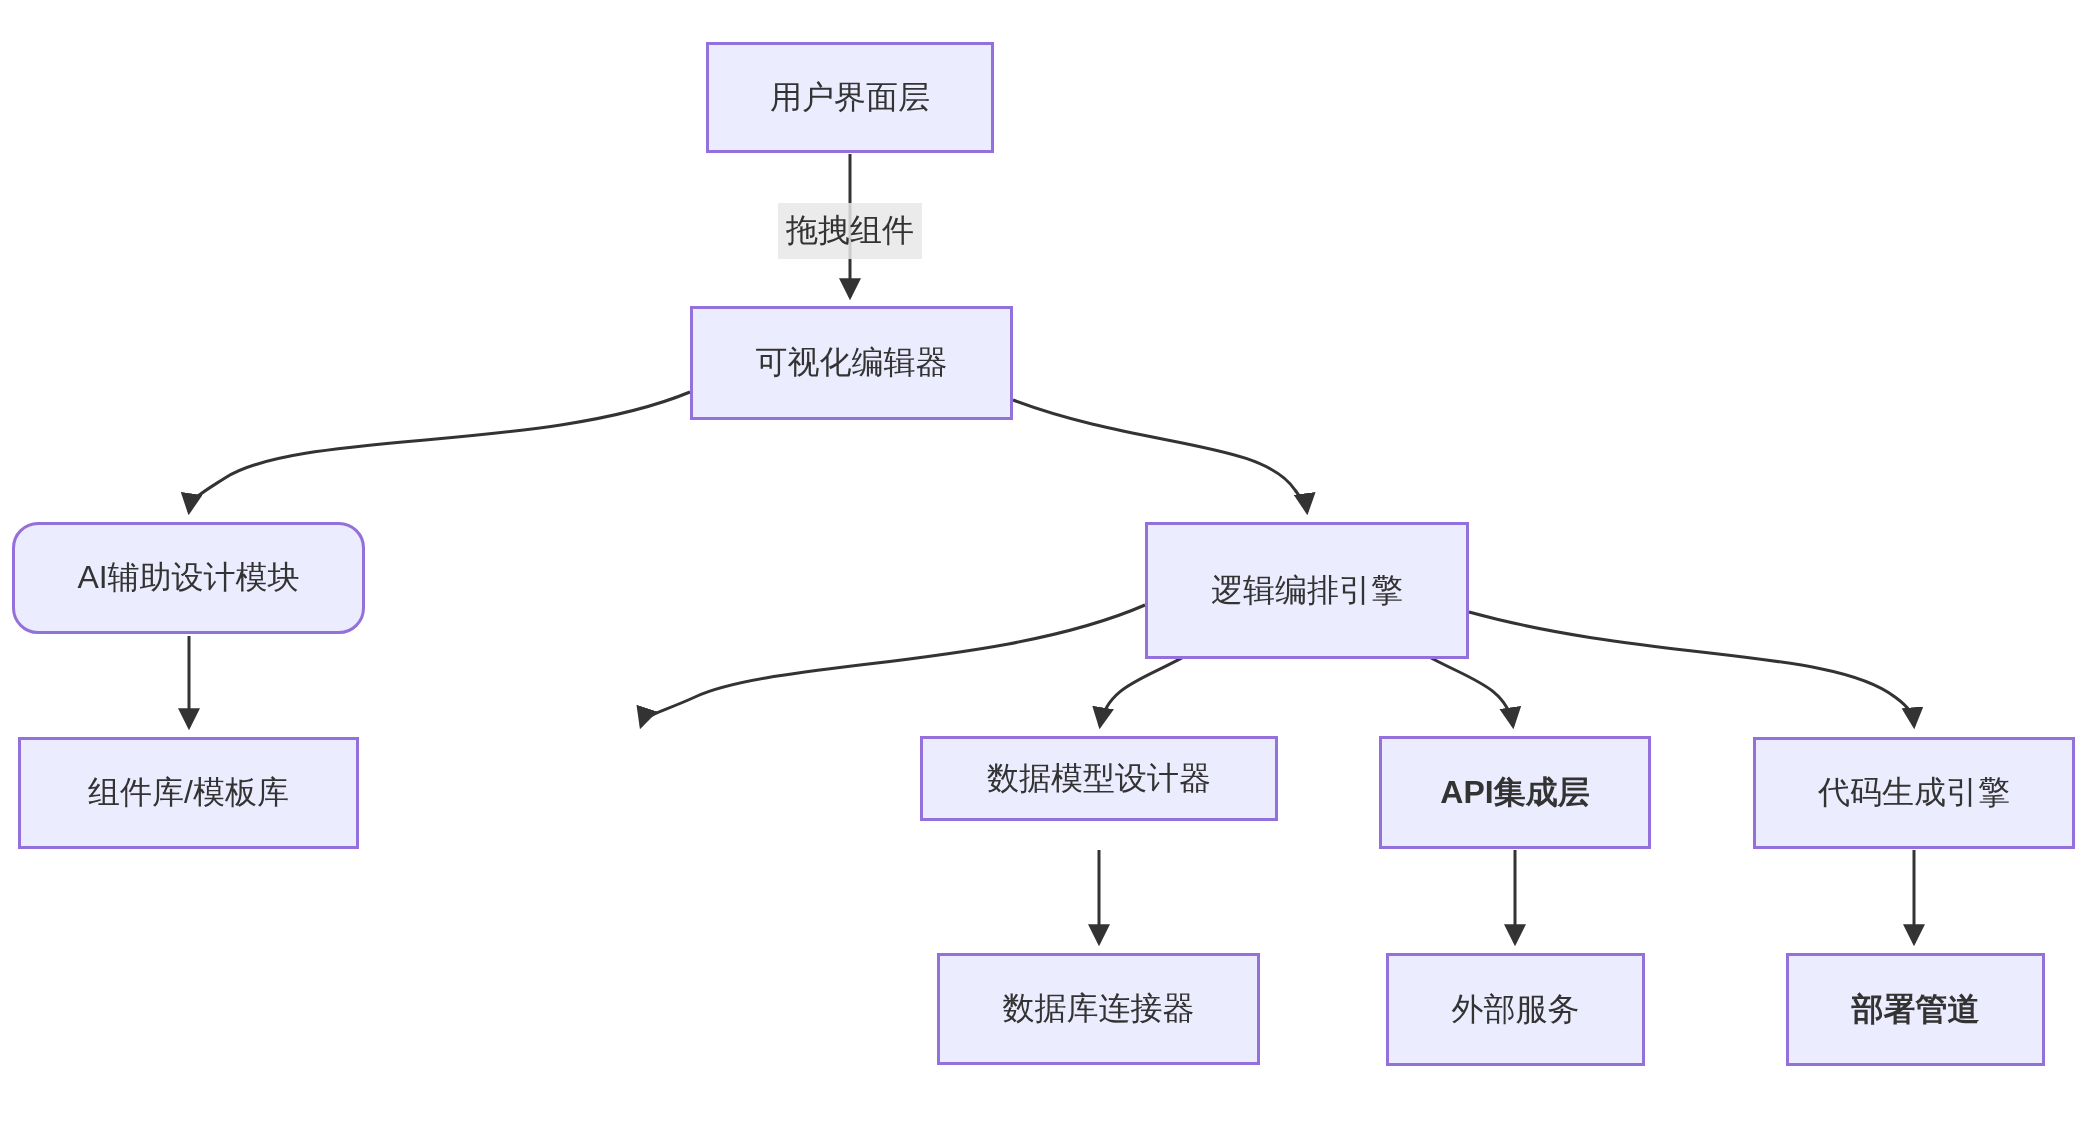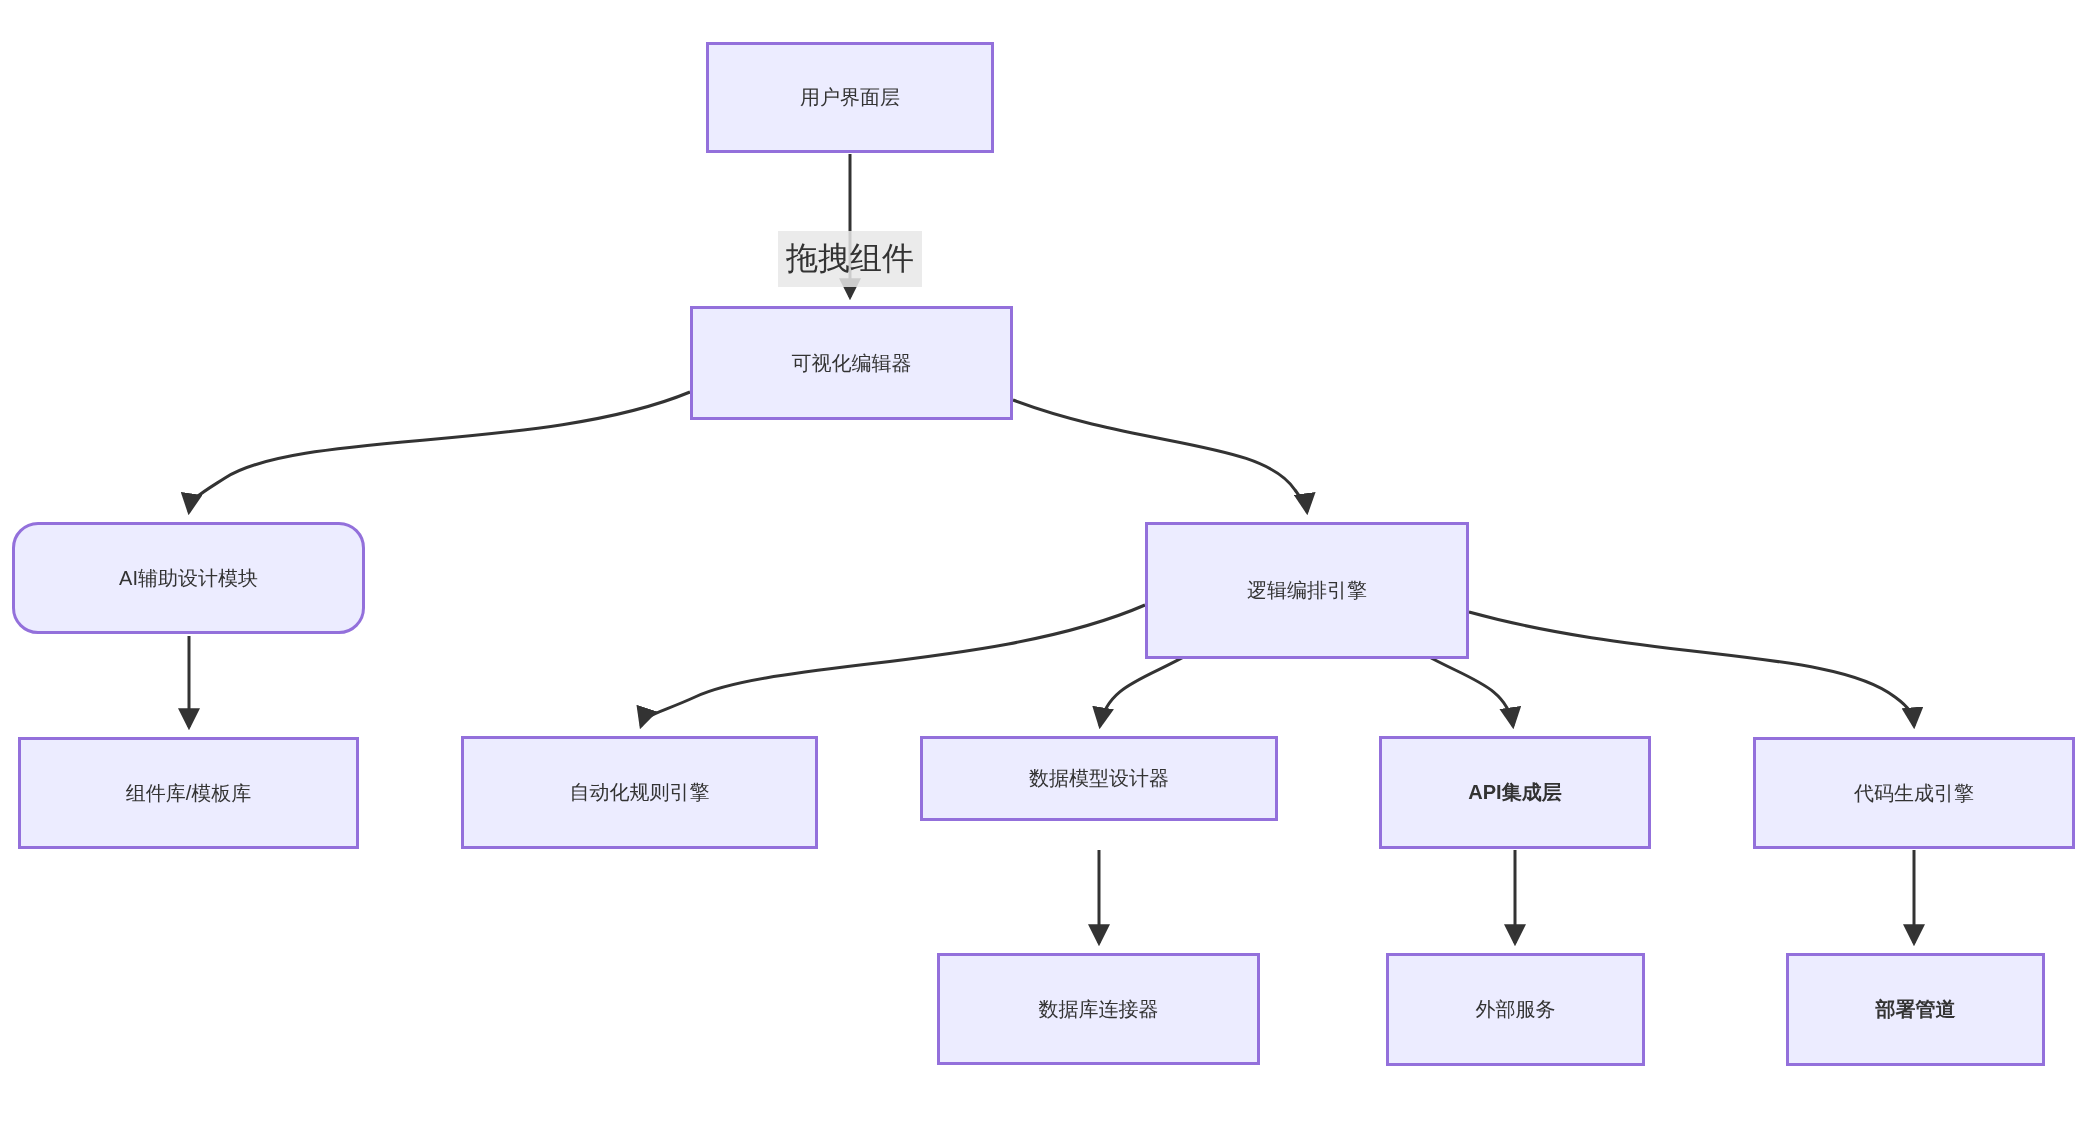--- a/index.html
+++ b/index.html
@@ -24,36 +24,35 @@
     fill: none;
     stroke: var(--edge, #333333);
     stroke-width: 3;
   }
   .node {
     position: absolute;
     box-sizing: border-box;
     background: var(--node-fill, #ECECFF);
     border: 3px solid var(--node-border, #9370DB);
     color: var(--text, #333333);
-    font-size: 20px;
+    font-size: 32px;
     display: flex;
     align-items: center;
     justify-content: center;
     text-align: center;
     white-space: nowrap;
   }
   .edge-label {
     position: absolute;
     transform: translate(-50%, -50%);
     background: rgba(232, 232, 232, 0.85);
     color: var(--text, #333333);
     font-size: 32px;
     padding: 6px 8px;
     white-space: nowrap;
-    margin-top: 28px;
   }
 </style>
 </head>
 <body>
 
 <div class="canvas">
 
   <svg class="edge-layer" viewBox="0 0 2090 1137" xmlns="http://www.w3.org/2000/svg">
     <defs>
       <marker id="arrow" viewBox="0 0 10 10" refX="8.5" refY="5" markerWidth="22" markerHeight="22" markerUnits="userSpaceOnUse" orient="auto-start-reverse">
@@ -76,21 +75,20 @@
   <div class="node" style="left:706px; top:42px;  width:288px; height:111px;">用户界面层</div>
 
   <div class="node" style="left:690px; top:306px; width:323px; height:114px;">可视化编辑器</div>
 
   <div class="node" style="left:12px;  top:522px; width:353px; height:112px;border-radius:26px;">AI辅助设计模块</div>
 
   <div class="node" style="left:1145px; top:522px; width:324px; height:137px;">逻辑编排引擎</div>
 
   <div class="node" style="left:18px;  top:737px; width:341px; height:112px;">组件库/模板库</div>
 
-  <div class="node" style="left:461px; top:736px; width:357px; height:113px;">自动化规则引擎</div>
 
   <div class="node" style="left:920px; top:736px; width:358px; height:85px;">数据模型设计器</div>
 
   <div class="node" style="left:1379px; top:736px; width:272px; height:113px;font-weight:bold;">API集成层</div>
 
   <div class="node" style="left:1753px; top:737px; width:322px; height:112px;">代码生成引擎</div>
 
   <div class="node" style="left:937px; top:953px; width:323px; height:112px;">数据库连接器</div>
 
   <div class="node" style="left:1386px; top:953px; width:259px; height:113px;">外部服务</div>

